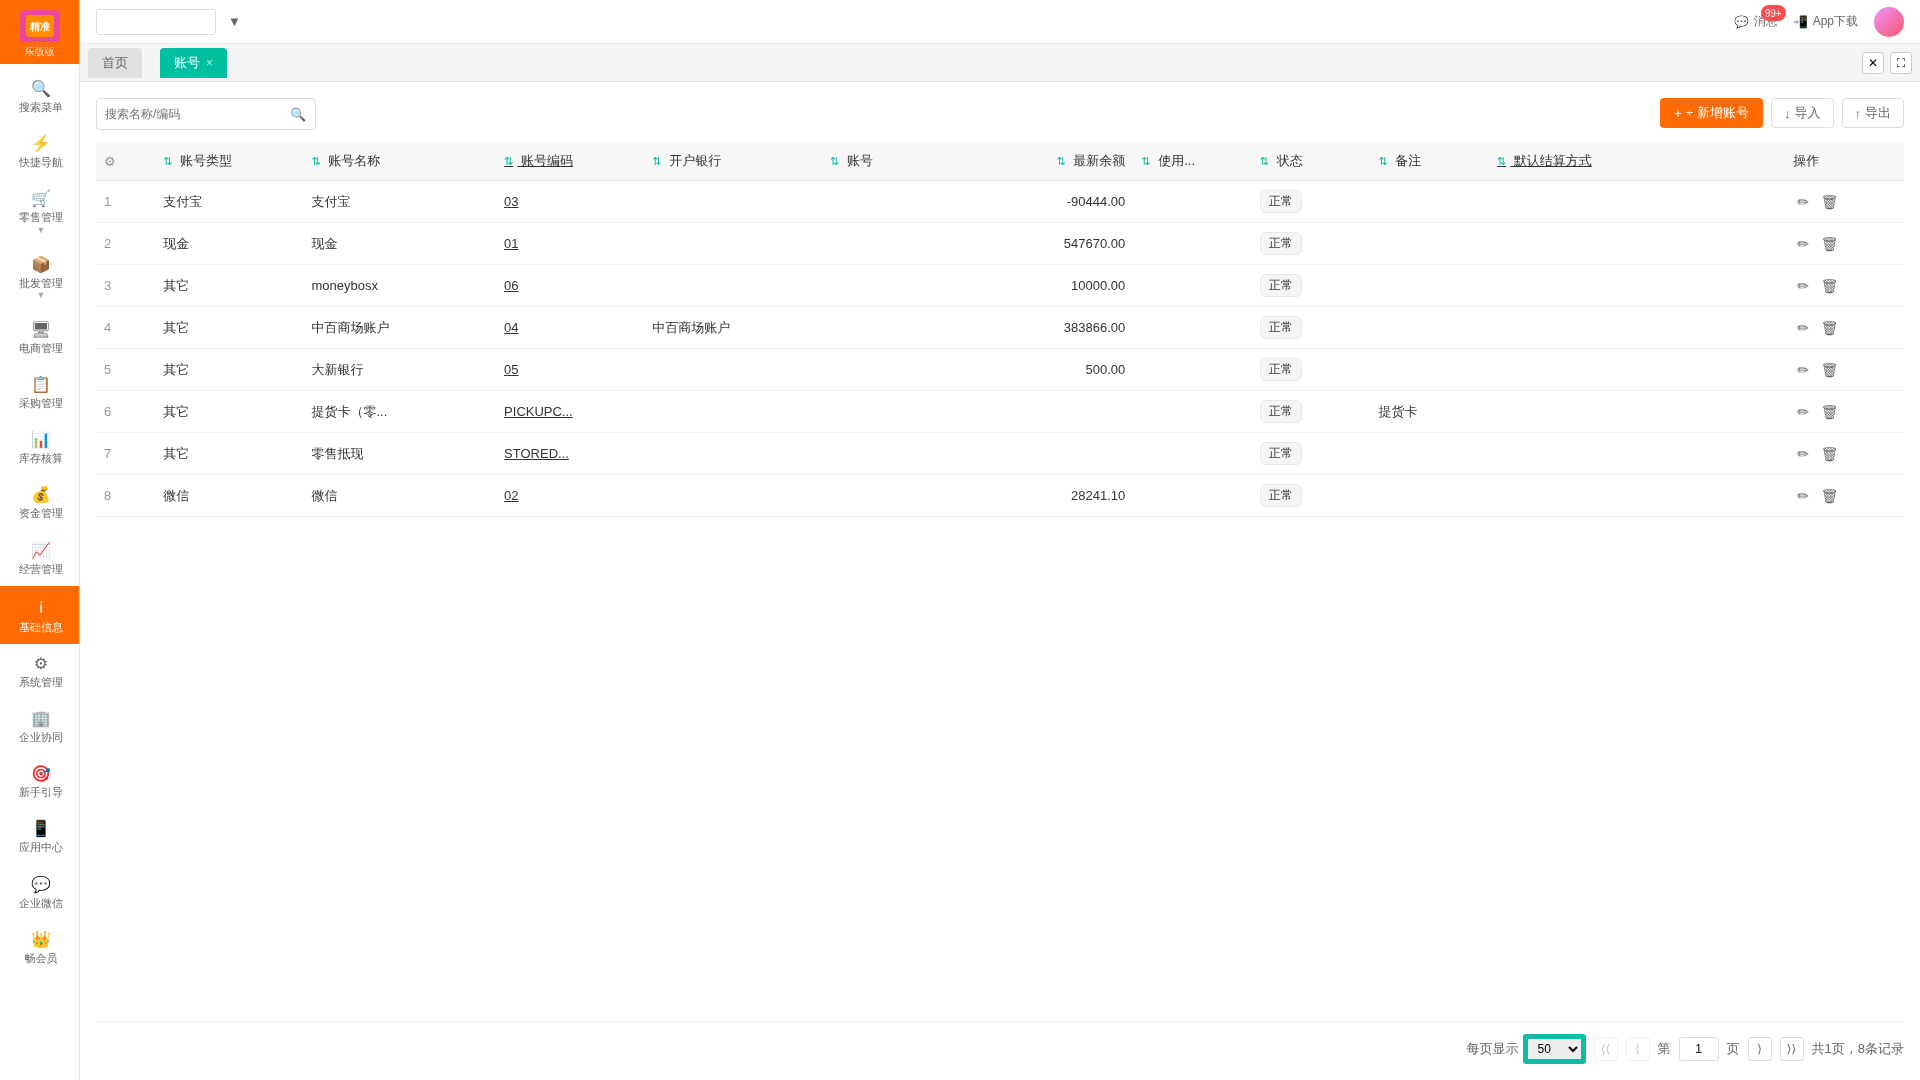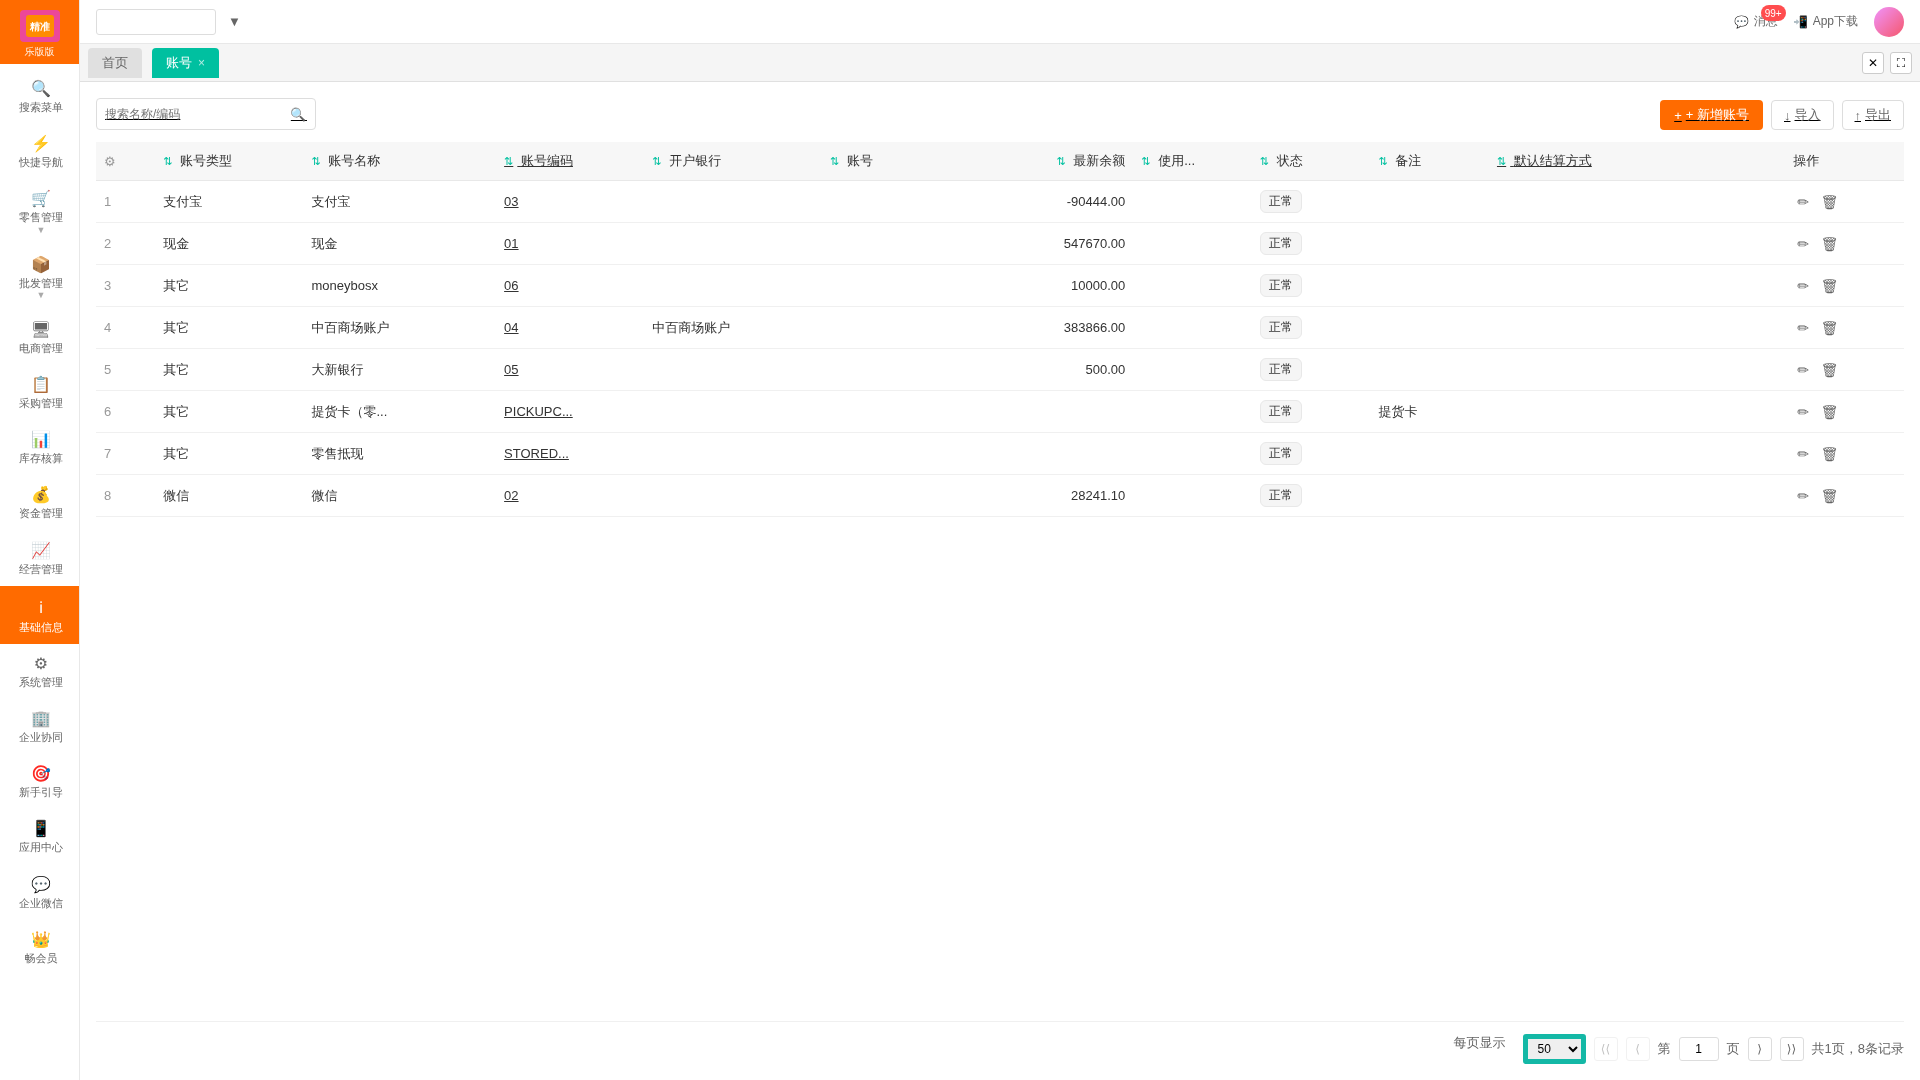--- a/index.html
+++ b/index.html
@@ -143,21 +143,21 @@
       height: 30px;
       padding: 0 14px;
       border-radius: 4px 4px 0 0;
       display: flex;
       align-items: center;
       gap: 6px;
       cursor: pointer;
       font-size: 13px;
       color: #666;
       background: #e0e0e0;
-      margin-right: 10px;
+      margin-right: 18px;
     }
     .tab.active {
       background: #00c0a0;
       color: white;
     }
     .tab-close {
       font-size: 12px;
       line-height: 1;
       cursor: pointer;
       opacity: 0.7;
@@ -182,24 +182,23 @@
       background: white;
       overflow: auto;
       padding: 16px;
       display: flex;
       flex-direction: column;
     }
 
     
     .toolbar {
       display: flex;
-      align-items: flex-end;
+      align-items: flex-start;
       justify-content: space-between;
       margin-bottom: 12px;
-      text-decoration: underline;
     }
     .search-input-wrap {
       display: flex;
       align-items: center;
       border: 1px solid #ddd;
       border-radius: 4px;
       padding: 0 8px;
       height: 32px;
       width: 220px;
     }
@@ -293,22 +292,22 @@
       justify-content: flex-end;
       gap: 8px;
       padding: 12px 0 0;
       border-top: 1px solid #f0f0f0;
       margin-top: 8px;
       color: #666;
       font-size: 13px;
     }
     .page-size-select {
       display: flex;
-      align-items: flex-start;
-      gap: 17px;
+      align-items: center;
+      gap: 4px;
     }
     .page-size-select select {
       border: 5px solid #14b8a6;
       border-radius: 3px;
       padding: 2px 6px;
       font-size: 12px;
     }
     .page-btn {
       width: 24px;
       height: 24px;

